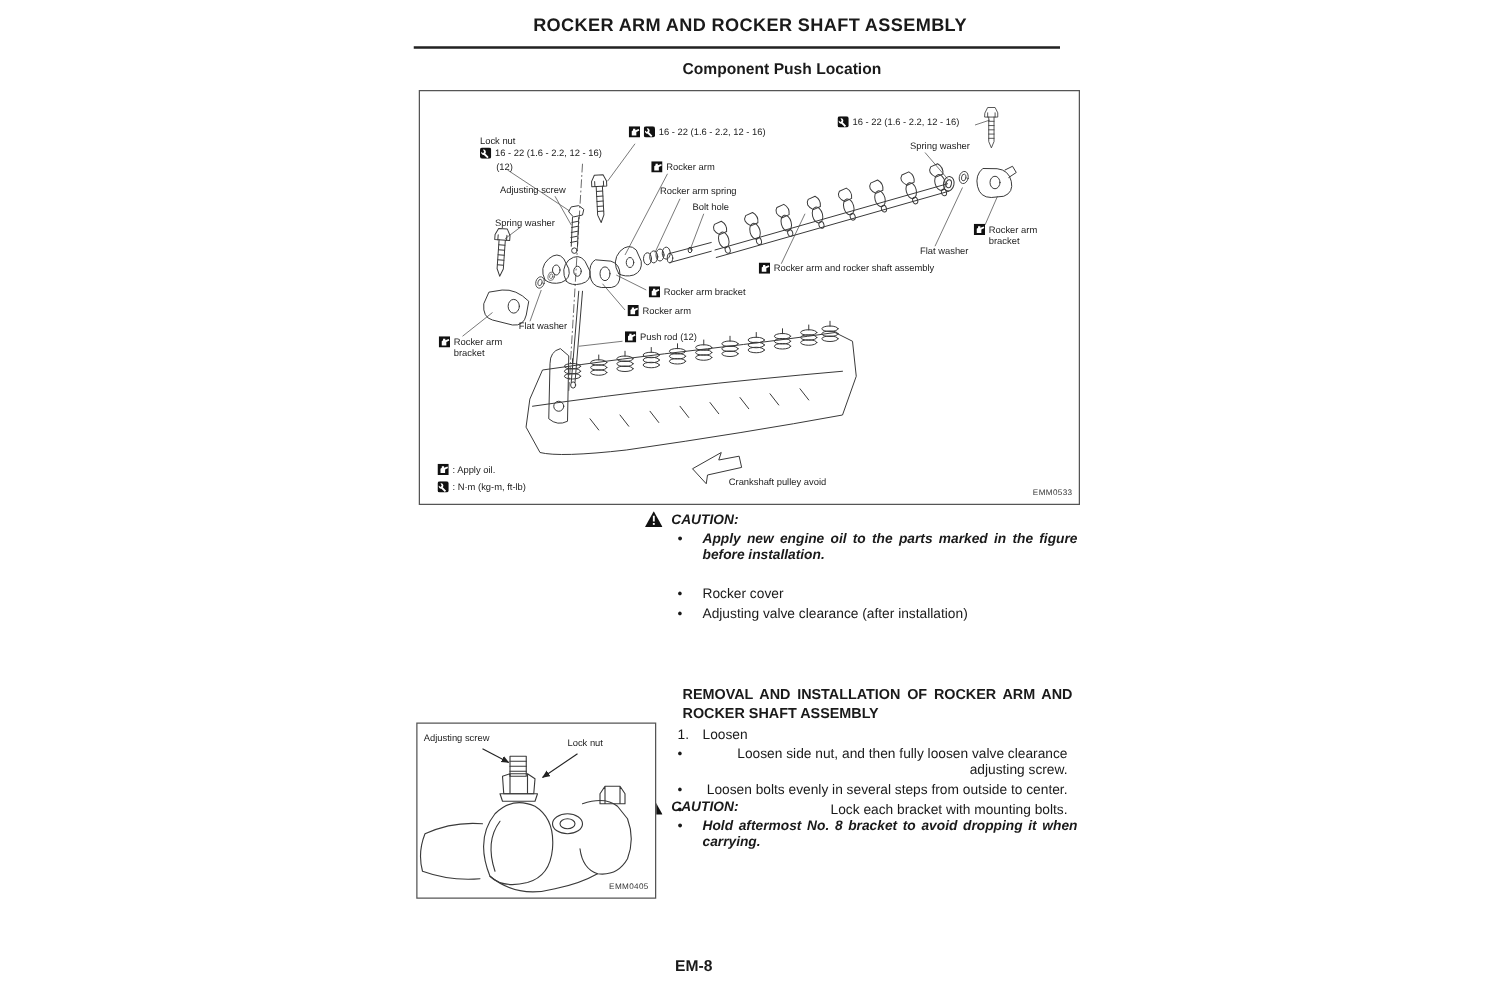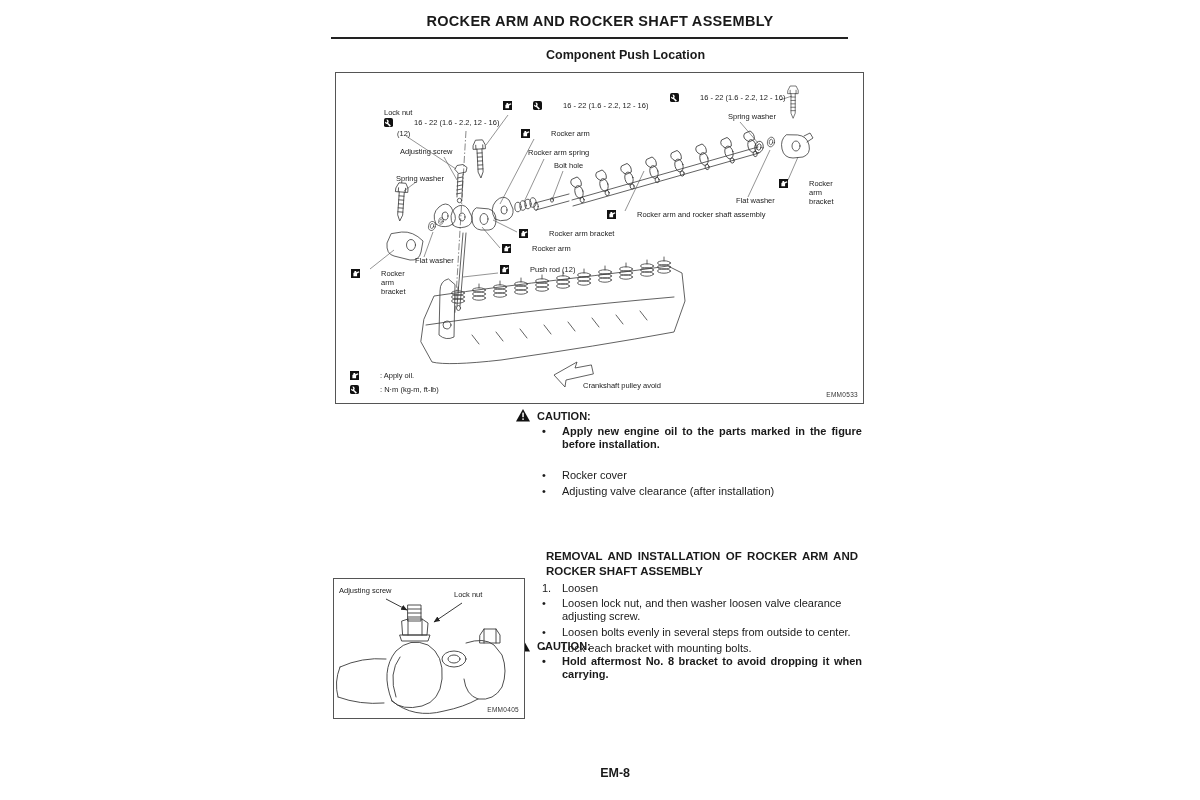--- a/index.html
+++ b/index.html
@@ -6,43 +6,43 @@
   body{width:1200px;height:800px;position:relative;font-family:"Liberation Sans",sans-serif;color:#1a1a1a;overflow:hidden;}
   .abs{position:absolute;}
   
   .doc-title{left:300px;top:13px;width:600px;text-align:center;font-size:14.5px;font-weight:bold;letter-spacing:.3px;}
   .head-rule{left:331px;top:37px;width:517px;height:2px;background:#222;}
   .fig-title{left:546px;top:48px;font-size:12.5px;font-weight:bold;}
   
   .figbox{border:1px solid #555;background:#fff;}
   #figure1{left:335px;top:72px;width:527px;height:330px;}
   #figure2{left:333px;top:578px;width:190px;height:139px;}
-  .lbl{position:absolute;font-size:7.5px;line-height:9px;color:#222;white-space:nowrap;display:flex;align-items:flex-start;gap:21px;}
+  .lbl{position:absolute;font-size:7.5px;line-height:9px;color:#222;white-space:nowrap;display:flex;align-items:flex-start;gap:3px;}
   .lbl.wrap{white-space:normal;}
   .icn{display:inline-block;width:9px;height:9px;flex:0 0 auto;}
   .icn svg{display:block;width:9px;height:9px;}
   .figid{position:absolute;right:5px;bottom:5px;font-size:6.5px;color:#333;letter-spacing:.3px;}
   
   .caution-head{display:flex;align-items:center;gap:7px;font-size:11px;font-weight:bold;}
   .caution-head svg{width:14px;height:13px;}
   .brow{display:flex;margin-top:3px;}
   .brow .bullet{width:20px;flex:0 0 auto;text-align:left;font-size:11px;line-height:13px;}
-  .brow .btxt{font-size:11px;line-height:13px;}
+  .brow .btxt{font-size:11px;line-height:13px;text-align:right;}
   .brow.bold .btxt,.brow.bold .bullet{font-weight:bold;}
   .brow.just .btxt{text-align:justify;}
-  .cau{width:346px;}
+  .cau{width:346px;font-style:italic;}
   .cau .brow{margin-left:26px;}
   .cau .btxt{width:300px;}
   h2.sec{margin:0;font-size:13.5px;font-weight:bold;}
   h3.sub{margin:8px 0 5px 0;font-size:11.5px;font-weight:bold;}
   h3.sub.caps{text-align:justify;line-height:14.5px;margin:4px;}
   .numrow{display:flex;margin-top:4px;}
   .numrow .num{width:20px;font-size:11px;}
   .numrow .ntxt{font-size:11px;}
-  .footer-page{left:540px;top:766px;width:90px;text-align:right;font-size:12.5px;font-weight:bold;}
+  .footer-page{left:540px;top:766px;width:90px;text-align:left;font-size:12.5px;font-weight:bold;}
   svg.line{position:absolute;left:0;top:0;}
 </style>
 </head>
 <body>
 
 <div class="abs doc-title">ROCKER ARM AND ROCKER SHAFT ASSEMBLY</div>
 <div class="abs head-rule"></div>
 <div class="abs fig-title">Component Push Location</div>
 
 <div id="figure1" class="abs figbox">
@@ -347,21 +347,21 @@
 </div>
 
 <div class="abs" style="left:542px;top:545px;width:320px">
   <h3 class="sub caps">REMOVAL AND INSTALLATION OF ROCKER ARM AND ROCKER SHAFT ASSEMBLY</h3>
   <div class="numrow">
     <span class="num">1.</span>
     <span class="ntxt">Loosen</span>
   </div>
   <div class="brow">
     <span class="bullet">•</span>
-    <span class="btxt" style="width:292px">Loosen lock nut, and then washer loosen valve clearance adjusting screw.</span>
+    <span class="btxt" style="width:292px">Loosen side nut, and then fully loosen valve clearance adjusting screw.</span>
   </div>
   <div class="brow">
     <span class="bullet">•</span>
     <span class="btxt" style="width:292px">Loosen bolts evenly in several steps from outside to center.</span>
   </div>
   <div class="brow">
     <span class="bullet">•</span>
     <span class="btxt" style="width:292px">Lock each bracket with mounting bolts.</span>
   </div>
 </div>

